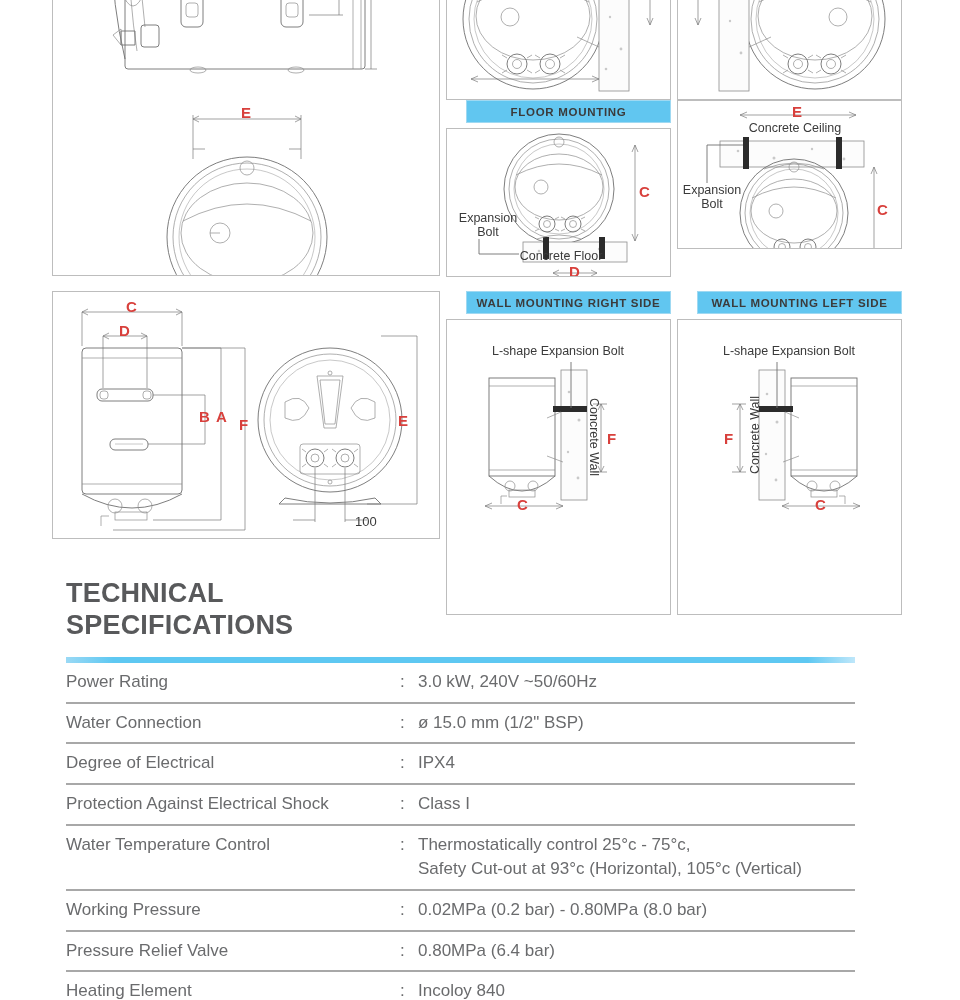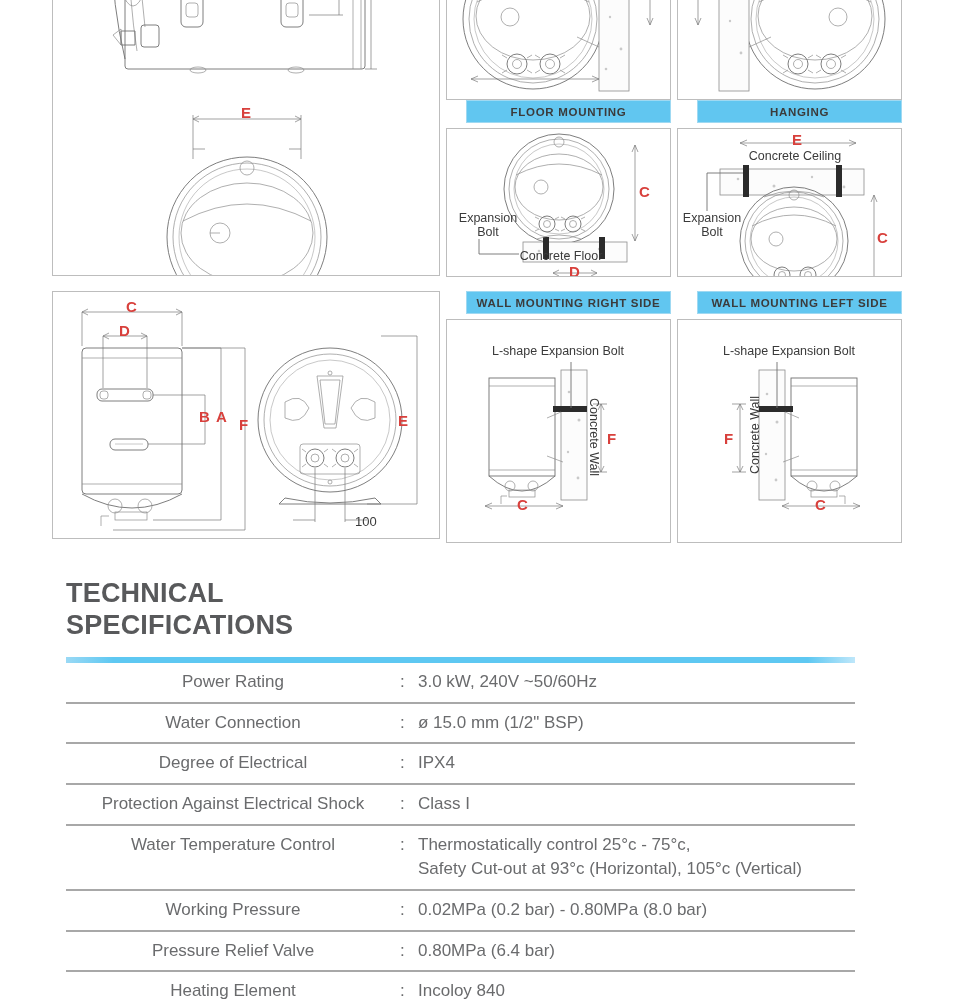--- a/index.html
+++ b/index.html
@@ -53,21 +53,21 @@
     border: 1px solid #9fd9f2;
     box-sizing: border-box;
     margin-bottom: 5px;
     margin-left: 20px;
   }
 
   .r1-left  { height: 456px; }
   .r1-right-top { height: 280px; }
   .r1-right-bot { height: 149px; }
   .r2-left  { height: 248px; }
-  .r2-right { height: 224px; }
+  .r2-right { height: 296px; }
 
   
   .dim {
     position: absolute;
     color: #d8403c;
     font-weight: bold;
     font-size: 15px;
     font-family: "Liberation Sans", sans-serif;
   }
   .dim-100 {
@@ -129,21 +129,21 @@
     margin-top: 0;
   }
   .spec-table tr { border-bottom: 2px solid #a8a8a8; }
   .spec-table td {
     padding: 7px 0 7px 0;
     font-size: 17px;
     color: #6a6b6d;
     vertical-align: top;
     line-height: 1.45;
   }
-  .td-label { width: 334px; text-align: center; }
+  .td-label { width: 334px; }
   .td-colon { width: 18px; color: #8d8d8d; }
   .td-value { }
   .v-line { display: block; }
 </style>
 </head>
 <body>
 
 <div class="panel-grid">
 
   <div class="grid-row">
@@ -336,21 +336,20 @@
           <rect x="38" y="128" width="40" height="6" class="solidfill"></rect>
           <line x1="59" y1="82" x2="59" y2="128" class="ln"></line>
           <path class="ln2" d="M103 160 l-30 -26"></path>
           <path class="ln2" d="M93 216 l-22 10"></path>
           <line x1="20" y1="76" x2="20" y2="204" class="dimline"></line>
           <path class="dimline" d="M20 76 l-3 7 M20 76 l3 7 M20 204 l-3 -7 M20 204 l3 -7"></path>
         </svg>
 
       </div>
 
-      <div class="panel-header">HANGING</div>
 
       <div class="panel panel-body r1-right-bot">
         <svg width="223" height="147" viewBox="0 0 223 147">
 
           <line x1="62" y1="14" x2="178" y2="14" class="dimline"></line>
           <path class="dimline" d="M62 14 l7 -3 M62 14 l7 3 M178 14 l-7 -3 M178 14 l-7 3"></path>
 
           <rect x="42" y="40" width="144" height="26" class="conc"></rect>
           <circle cx="60" cy="50" r="1.3" class="speck"></circle>
           <circle cx="96" cy="57" r="1.5" class="speck"></circle>

